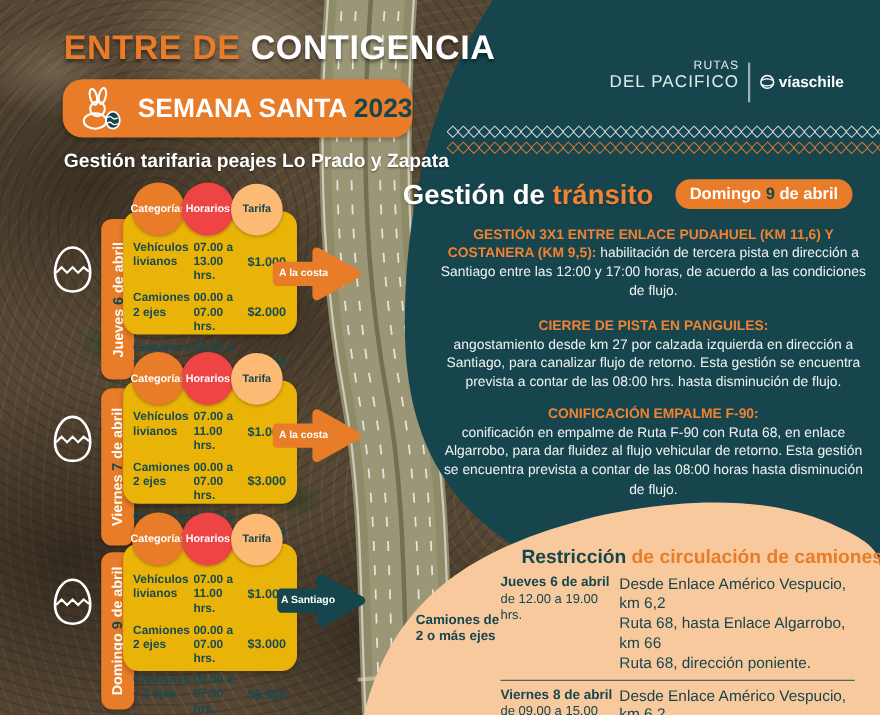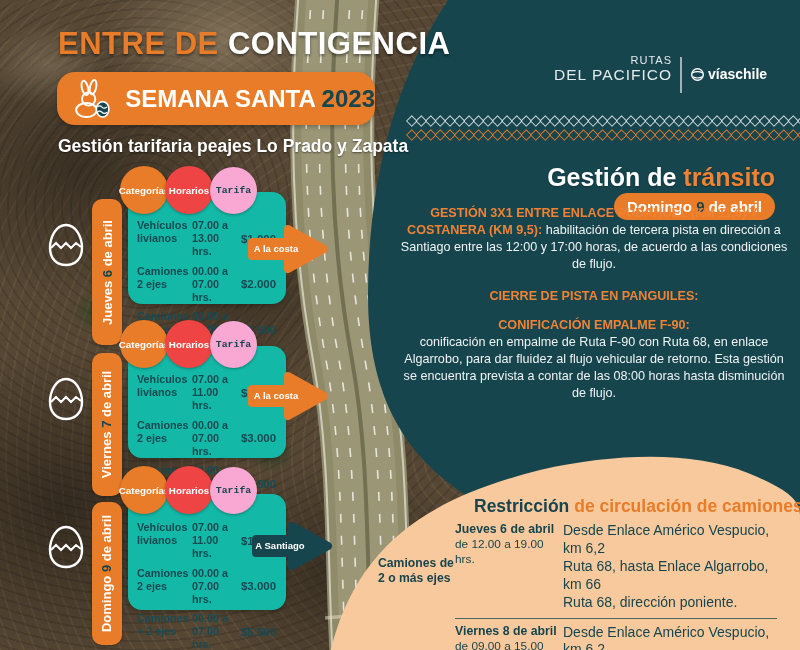--- a/index.html
+++ b/index.html
@@ -47,49 +47,49 @@
   .brand-divider{position:absolute;left:680px;top:57px;width:1.5px;height:36px;background:rgba(230,238,240,.65);}
   .viaschile{position:absolute;left:690px;top:66px;display:flex;align-items:center;gap:3px;color:#fff;
     font-size:14px;font-weight:700;}
 
   
   .diamonds{position:absolute;left:406px;width:400px;overflow:hidden;white-space:nowrap;
     font-size:15px;letter-spacing:-2px;line-height:1;}
   .dm1{top:112px;color:#D8E0E1;} .dm2{top:126px;color:#E87C28;}
 
   
-  .transit-head{position:absolute;left:395px;top:163px;width:392px;display:flex;align-items:flex-end;
-    justify-content:flex-end;gap:1px;padding-right:12px;flex-direction:column;}
+  .transit-head{position:absolute;left:395px;top:163px;width:392px;display:flex;align-items:flex-start;
+    justify-content:flex-end;gap:20px;padding-right:12px;}
   .transit-title{font-size:25px;font-weight:800;white-space:nowrap;text-shadow:0 1px 2px rgba(0,0,0,.3);}
   .transit-title .g1{color:#fff;} .transit-title .g2{color:#F08233;}
   .date-badge{background:#E87C28;border-radius:17px;padding:5px 13px;font-size:15px;font-weight:800;
     color:#fff;white-space:nowrap;}
   .date-badge .num{color:#17454E;}
   .transit-body{position:absolute;left:398px;top:205px;width:392px;text-align:center;color:#EFF3F3;
     font-size:12.6px;line-height:1.36;font-weight:500;}
   .transit-body .sec{margin:0 0 14px 0;}
   .transit-body .sec.gap{margin-bottom:12px;}
   .transit-body .hd{color:#F08233;font-weight:800;}
   .transit-body .hd.block{display:block;}
 
   
   .egg{position:absolute;left:47px;}
   .tt-tab{position:absolute;left:92px;width:30px;background:#E87C28;border-radius:10px;
     display:flex;align-items:center;justify-content:center;box-shadow:0 1px 3px rgba(0,0,0,.3);}
   .tt-tab .rot{transform:rotate(-90deg);white-space:nowrap;font-size:13px;font-weight:800;color:#fff;}
   .tt-tab .rot .num{color:#17454E;}
-  .tt-panel{position:absolute;left:128px;width:158px;background:#14b8a6;border-radius:14px;
+  .tt-panel{position:absolute;left:112px;width:158px;background:#eab308;border-radius:14px;
     padding:27px 0 0 9px;box-shadow:0 2px 5px rgba(0,0,0,.25);}
   .tt-row{display:flex;margin-bottom:6px;color:#174A53;font-size:10.8px;font-weight:700;line-height:1.22;}
   .tt-row .c1{width:56px;} .tt-row .c2{width:50px;} .tt-row .c3{width:46px;align-self:center;font-size:11.5px;}
   .circle{position:absolute;border-radius:50%;display:flex;align-items:center;justify-content:center;
     font-size:9.8px;font-weight:700;box-shadow:0 1px 3px rgba(0,0,0,.3);}
   .circle.or{background:#E87C28;color:#fff;width:48px;height:48px;}
   .circle.tl{background:#ef4444;color:#fff;width:48px;height:48px;}
-  .circle.wh{background:#f9a8d4;color:#17454E;width:47px;height:47px;font-family:Liberation Mono, monospace;}
+  .circle.wh{background:#fdba74;color:#17454E;width:47px;height:47px;}
   .arrow{position:absolute;width:84px;height:54px;}
   .arrow .lbl{position:absolute;left:0;top:21px;width:60px;text-align:center;font-size:9.5px;
     font-weight:800;color:#fff;}
 
   
   .rest-title{position:absolute;left:474px;top:496px;font-size:17.5px;font-weight:800;white-space:nowrap;}
   .rest-title .r1{color:#17454E;} .rest-title .r2{color:#E87C28;}
   .side-label{position:absolute;left:378px;top:556px;width:86px;color:#17454E;font-size:12.2px;
     font-weight:800;line-height:1.25;}
   .rest-rows{position:absolute;left:455px;top:517px;width:322px;}
@@ -179,20 +179,21 @@
     </div>
   </div>
 
   <div class="transit-body">
     <p class="sec">
       <span class="hd">GESTIÓN 3X1 ENTRE ENLACE PUDAHUEL (KM 11,6) Y COSTANERA (KM 9,5):</span>
       <span>habilitación de tercera pista en dirección a Santiago entre las 12:00 y 17:00 horas, de acuerdo a las condiciones de flujo.</span>
     </p>
     <p class="sec gap">
       <span class="hd block">CIERRE DE PISTA EN PANGUILES:</span>
+      <span>angostamiento desde km 27 por calzada izquierda en dirección a Santiago, para canalizar flujo de retorno. Esta gestión se encuentra prevista a contar de las 08:00 hrs. hasta disminución de flujo.</span>
     </p>
     <p class="sec">
       <span class="hd block">CONIFICACIÓN EMPALME F-90:</span>
       <span>conificación en empalme de Ruta F-90 con Ruta 68, en enlace Algarrobo, para dar fluidez al flujo vehicular de retorno. Esta gestión se encuentra prevista a contar de las 08:00 horas hasta disminución de flujo.</span>
     </p>
   </div>
 
   <svg class="egg" style="top:222px" width="38" height="46" viewBox="0 0 38 46">
     <path d="M19,3 C29,3 35,15 35,26 C35,37 28,43 19,43 C10,43 3,37 3,26 C3,15 9,3 19,3 Z" fill="none" stroke="#fff" stroke-width="2.4"></path>
     <polyline points="4,26 9,21 14,26 19,21 24,26 29,21 34,25" fill="none" stroke="#fff" stroke-width="2"></polyline>

